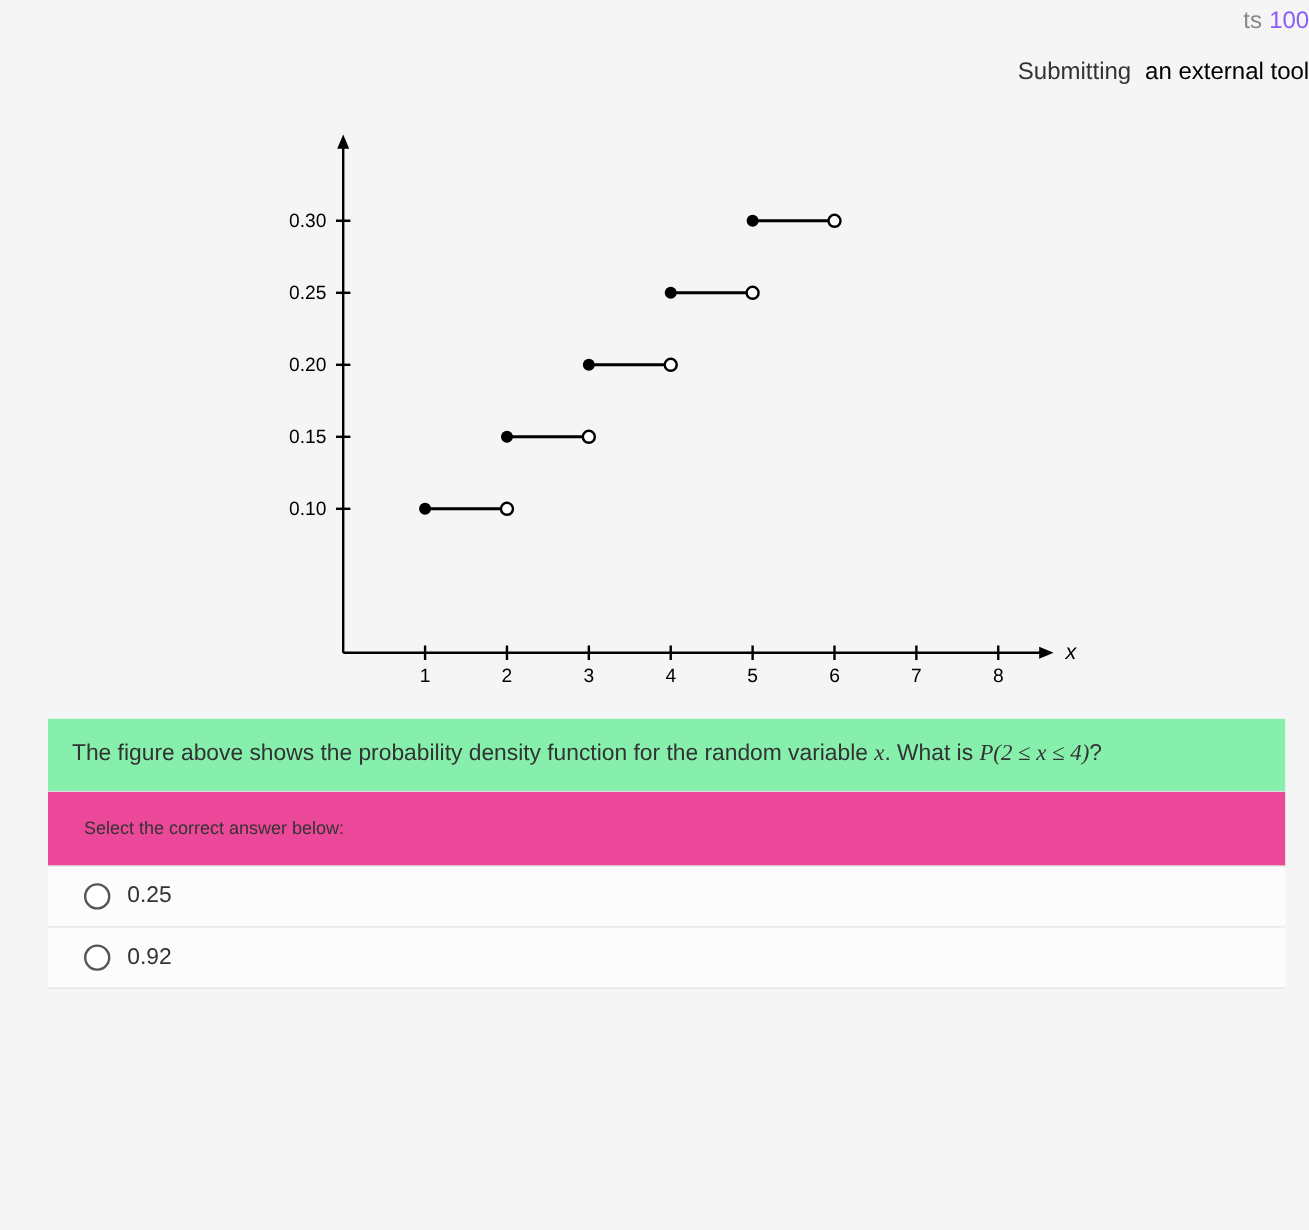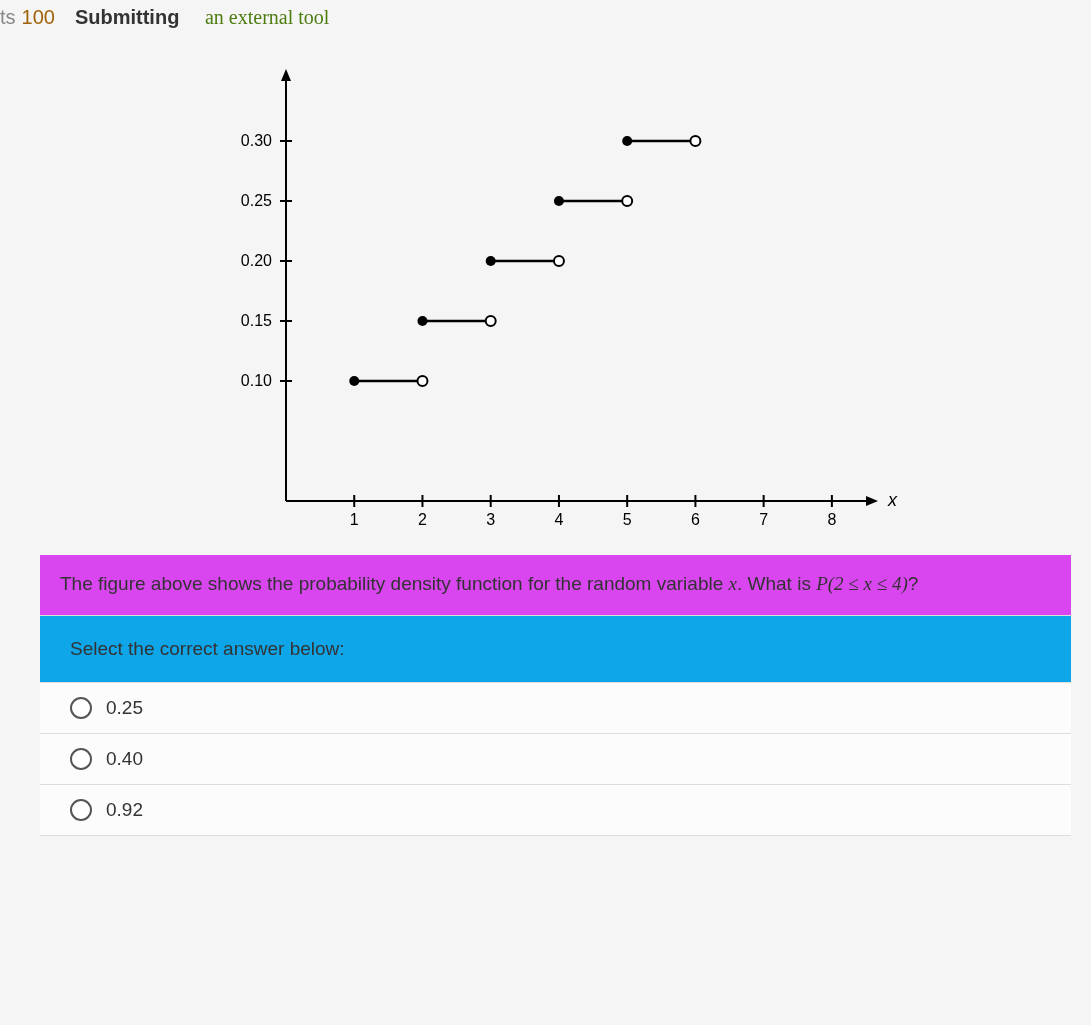--- a/index.html
+++ b/index.html
@@ -4,58 +4,59 @@
 <style>
   * { box-sizing: border-box; }
   body {
     margin: 0;
     font-family: -apple-system, BlinkMacSystemFont, "Segoe UI", Arial, sans-serif;
     background: #f5f5f5;
     color: #333;
   }
   .top-bar {
     display: flex;
-    align-items: center;
+    align-items: flex-end;
     gap: 20px;
     padding: 6px 0 12px 0;
     font-size: 20px;
+    flex-direction: column;
   }
   .points-wrap { display: flex; align-items: center; gap: 6px; color: #555; }
   .points-label { color: #888; }
-  .points-value { color: #a16207; }
+  .points-value { color: #8b5cf6; }
   .submit-wrap { color: #333; }
-  .submit-label { font-weight: 700; margin-right: 20px; }
-  .submit-text { color: #4d7c0f; font-family: Liberation Serif, serif; }
+  .submit-label { font-weight: 400; margin-right: 6px; }
+  .submit-text { color: #000000; }
 
   .content {
     background: #fff0; 
     padding: 10px 20px 0 40px;
   }
 
   .chart-area {
     width: 700px;
     margin: 0 auto;
   }
 
   .question-row {
     font-size: 19px;
     color: #333;
     padding: 18px 20px 20px 20px;
     border-bottom: 1px solid #ddd;
-    background: #d946ef;
+    background: #86efac;
   }
   .question-row .math { font-style: italic; font-family: "Times New Roman", serif; }
   .math-expr { font-family: "Times New Roman", serif; font-style: italic; }
 
   .select-prompt {
-    font-size: 19px;
+    font-size: 15px;
     color: #333;
     padding: 22px 30px;
     border-bottom: 1px solid #ddd;
-    background: #0ea5e9;
+    background: #ec4899;
   }
 
   .options { }
   .option-row {
     display: flex;
     align-items: center;
     gap: 14px;
     padding: 14px 30px;
     font-size: 19px;
     border-bottom: 1px solid #ddd;
@@ -158,21 +159,17 @@
 
   <div class="select-prompt">Select the correct answer below:</div>
 
   <div class="options" id="options-container">
       <div class="option-row">
         <span class="radio"></span>
         <span>0.25</span>
       </div>
       <div class="option-row">
         <span class="radio"></span>
-        <span>0.40</span>
-      </div>
-      <div class="option-row">
-        <span class="radio"></span>
         <span>0.92</span>
       </div>
     </div>
 
 </div>
 
 </body></html>

